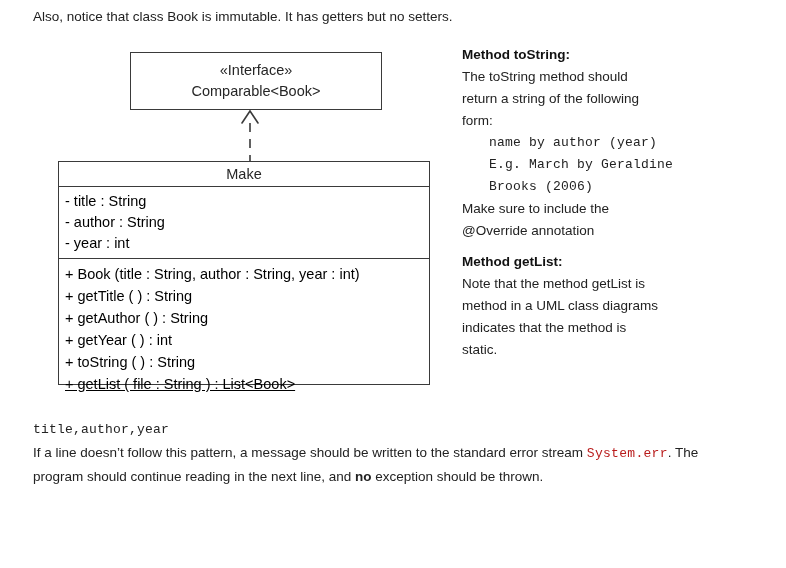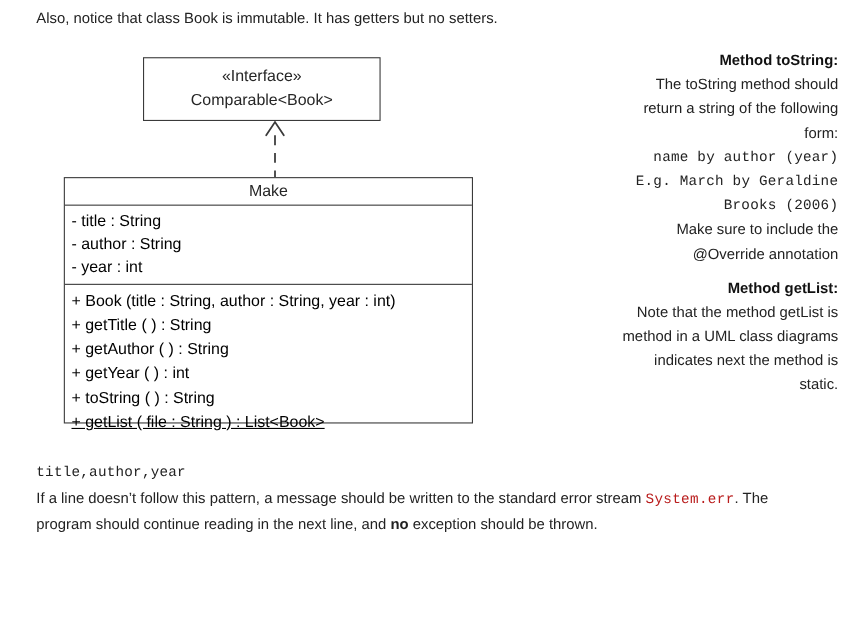--- a/index.html
+++ b/index.html
@@ -37,21 +37,21 @@
     left: 33px;
     top: 6px;
     width: 700px;
   }
 
   
   #interface-box {
     position: absolute;
     left: 130px;
     top: 52px;
-    width: 216px;
+    width: 252px;
     height: 58px;
     border: 1.5px solid #3a3a3a;
     box-sizing: border-box;
     background: #ffffff;
     display: flex;
     flex-direction: column;
     align-items: center;
     justify-content: center;
   }
   #interface-box .uml-text {
@@ -111,21 +111,20 @@
     display: inline-block;
   }
   .uml-member-line { line-height: 21px; }
 
   
   #right-column {
     position: absolute;
     left: 462px;
     top: 44px;
     width: 300px;
-    text-align: right;
   }
   #right-column .rc-heading {
     font-family: "Liberation Sans", sans-serif;
     font-size: 13.5px;
     line-height: 22px;
     font-weight: bold;
     color: #111111;
   }
   #right-column .rc-line {
     font-family: "Liberation Sans", sans-serif;
@@ -227,21 +226,21 @@
   <div class="rc-mono">E.g. March by Geraldine</div>
   <div class="rc-mono">Brooks (2006)</div>
   <div class="rc-line">Make sure to include the</div>
   <div class="rc-line">@Override annotation</div>
 
   <div class="rc-gap"></div>
 
   <div class="rc-heading">Method getList:</div>
   <div class="rc-line">Note that the method getList is</div>
   <div class="rc-line">method in a UML class diagrams</div>
-  <div class="rc-line">indicates next the method is</div>
+  <div class="rc-line">indicates that the method is</div>
   <div class="rc-line">static.</div>
 
 </div>
 
 <div id="bottom-block">
 
 
   <p class="csv-format">title,author,year</p>
 
   <p class="prose para-line"><span>If a line doesn’t follow this pattern, a message should be written to the standard error stream </span><span class="mono">System.err</span><span>. The program should continue reading in the next line, and </span><span class="bold">no</span><span> exception should be thrown.</span></p>

